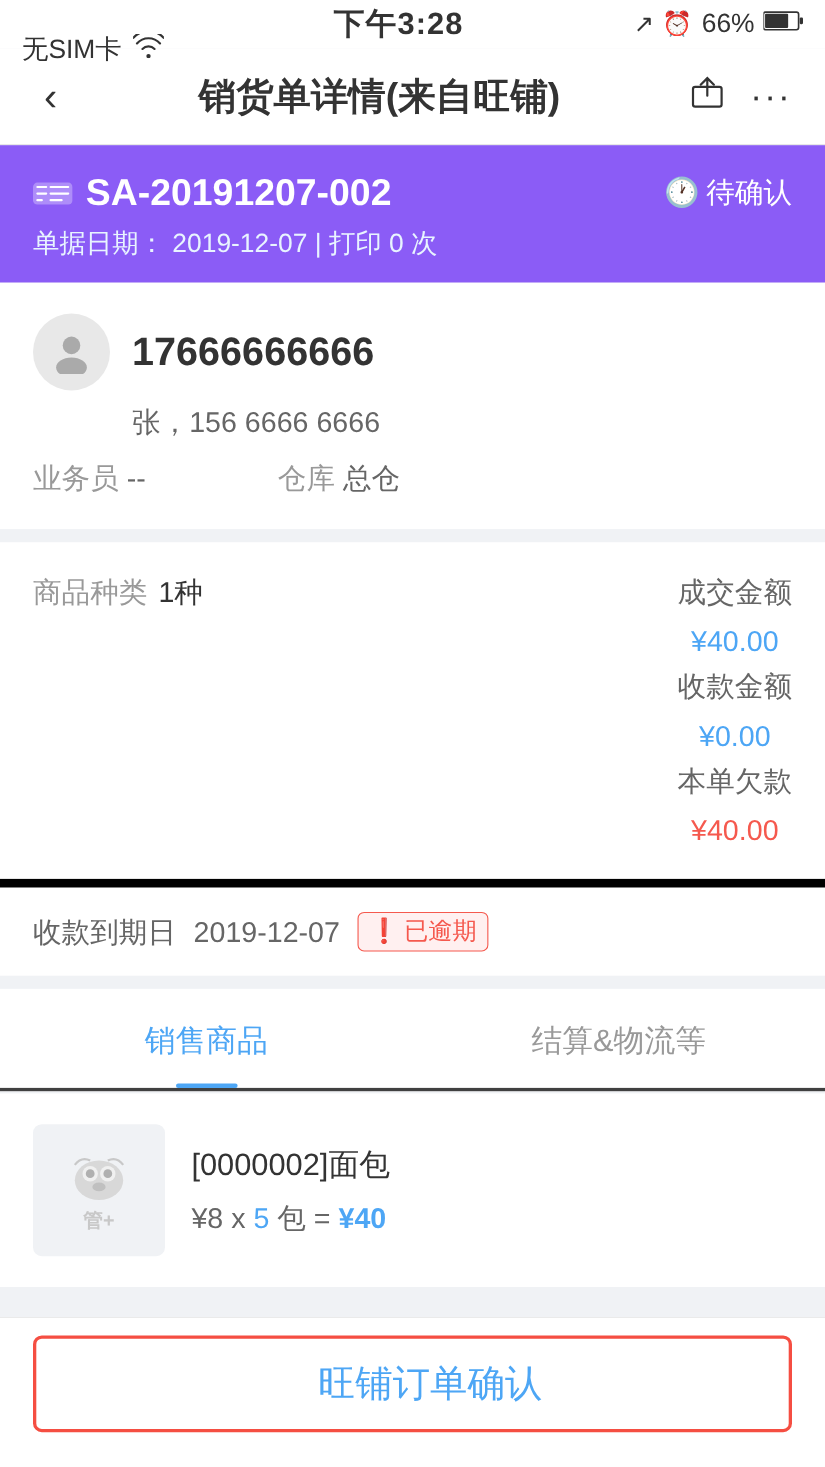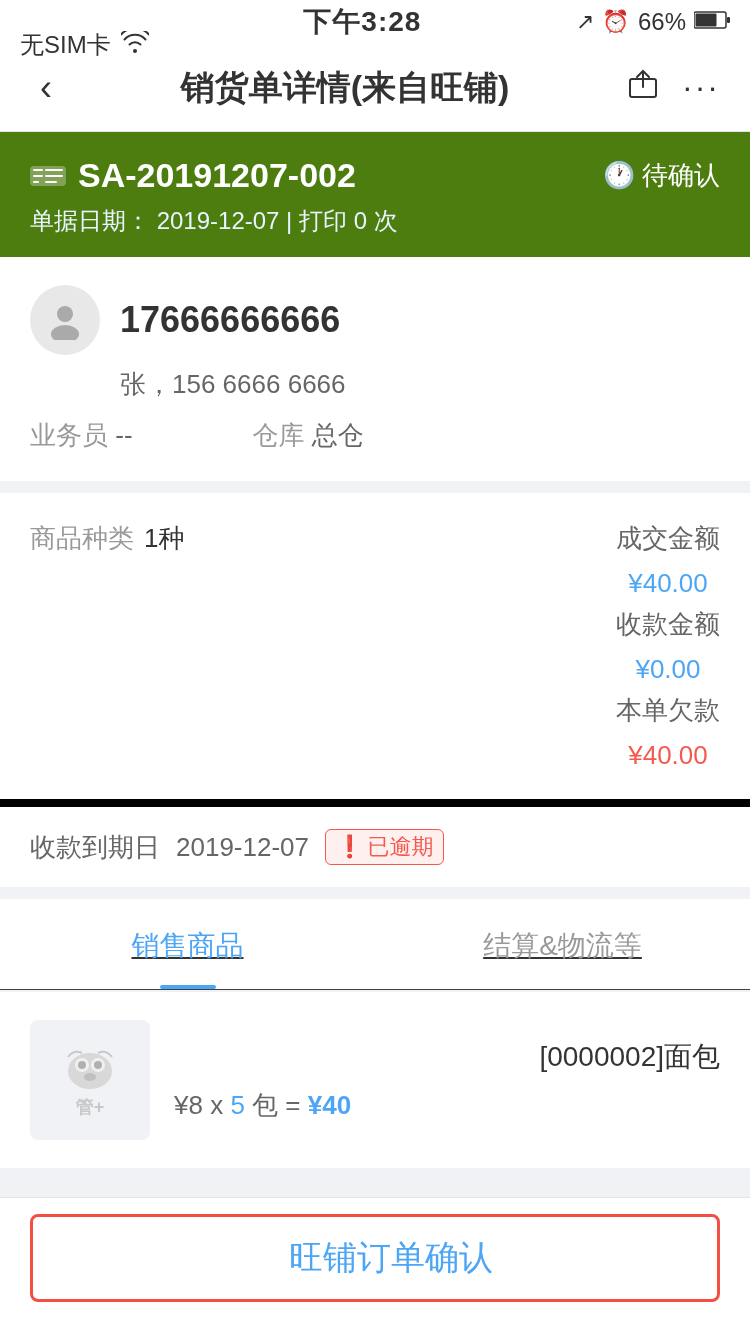--- a/index.html
+++ b/index.html
@@ -69,21 +69,21 @@
       align-items: center;
       gap: 24px;
     }
     .nav-icon {
       font-size: 32px;
       color: #333;
     }
 
     
     .order-header {
-      background: #4d7c0f;
+      background: #8b5cf6;
       padding: 24px 30px 20px;
     }
     .order-header-top {
       display: flex;
       justify-content: space-between;
       align-items: center;
       margin-bottom: 10px;
     }
     .order-number {
       font-size: 34px;
@@ -226,22 +226,21 @@
       font-size: 22px;
       display: flex;
       align-items: center;
       gap: 4px;
     }
 
     
     .tabs {
       background: #fff;
       display: flex;
-      border-bottom: 1px solid #404040;
-      text-decoration: underline;
+      border-bottom: 3px solid #404040;
     }
     .tab {
       flex: 1;
       text-align: center;
       padding: 28px 0 24px;
       font-size: 28px;
       color: #999;
       position: relative;
       cursor: pointer;
     }
@@ -295,21 +294,20 @@
       color: #c8c8c8;
       font-weight: 600;
     }
     .product-info {
       flex: 1;
     }
     .product-name {
       font-size: 28px;
       color: #333;
       margin-bottom: 12px;
-      text-align: right;
     }
     .product-price {
       font-size: 26px;
       color: #666;
     }
     .product-price .qty {
       color: #4da6f5;
     }
     .product-price .total {
       color: #4da6f5;

